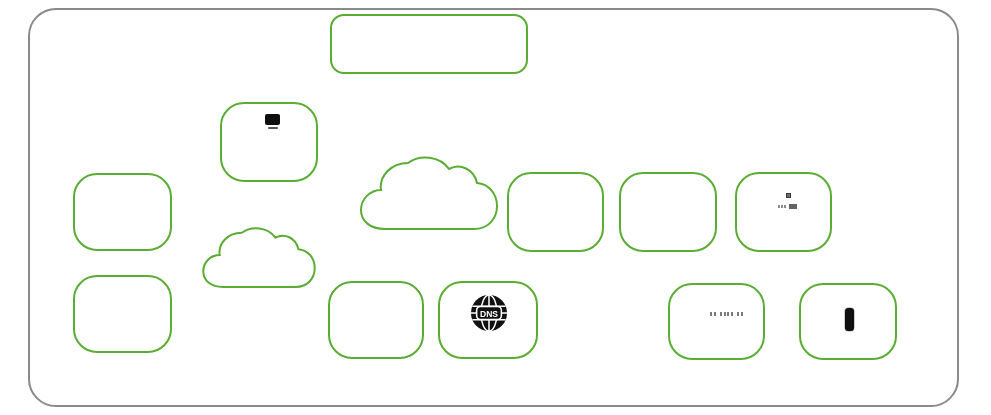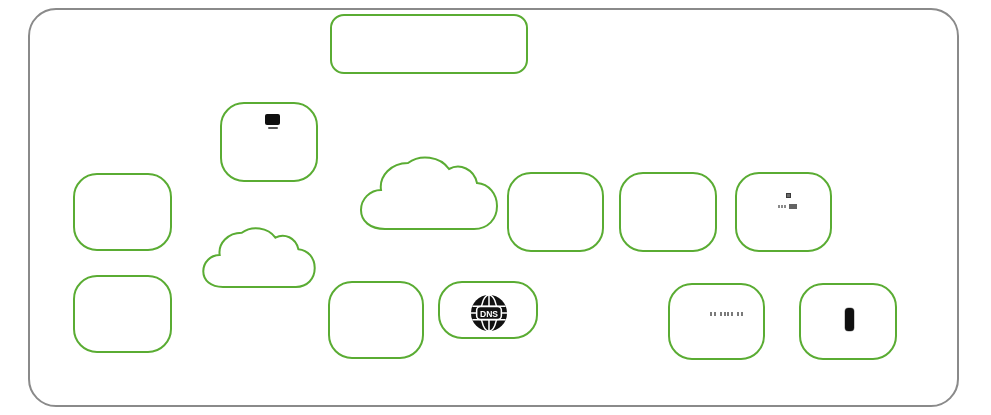--- a/index.html
+++ b/index.html
@@ -99,21 +99,21 @@
           <i></i>
           <i></i>
           <i></i>
         </span>
       <span class="bar"></span>
     </div>
   </div>
 
   <div class="gbox" style="left:328px;top:281px;width:96px;height:78px;"></div>
 
-  <div class="gbox" style="left:438px;top:281px;width:100px;height:58px;">
+  <div class="gbox" style="left:438px;top:281px;width:100px;height:78px;">
     <svg class="dns-globe" viewBox="0 0 40 40">
       <circle cx="20" cy="20" r="19" fill="#111"></circle>
       <g stroke="#fff" stroke-width="1.6" fill="none">
         <ellipse cx="20" cy="20" rx="8.5" ry="19"></ellipse>
         <line x1="20" y1="1" x2="20" y2="39"></line>
         <line x1="2.5" y1="13" x2="37.5" y2="13"></line>
         <line x1="1" y1="20" x2="39" y2="20"></line>
         <line x1="2.5" y1="27" x2="37.5" y2="27"></line>
       </g>
       <rect x="7" y="13.2" width="26" height="13.6" rx="4" fill="#111" stroke="#fff" stroke-width="1.6"></rect>

